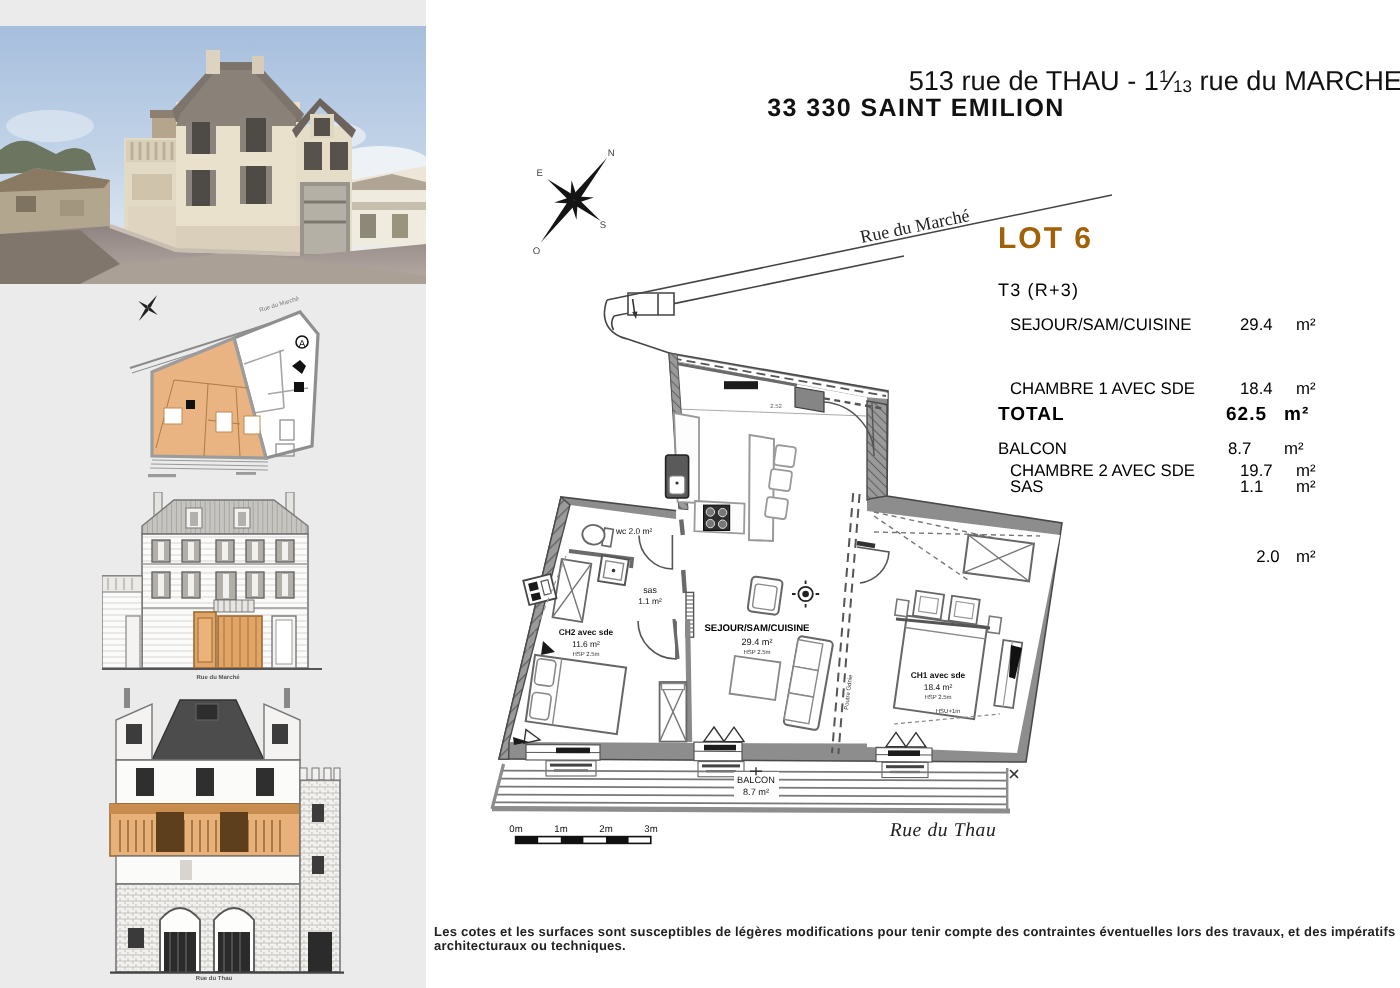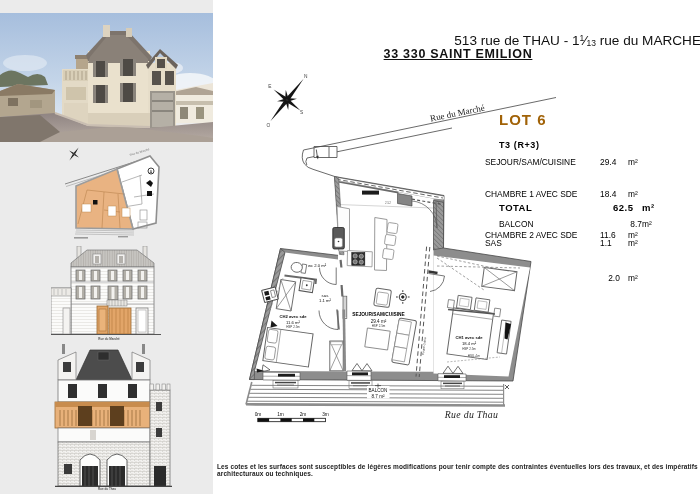--- a/index.html
+++ b/index.html
@@ -339,37 +339,37 @@
   <rect x="106" y="84" width="6" height="9" fill="#3c3c3c"></rect>
   <rect x="104" y="122" width="12" height="20" fill="#2b2b2b"></rect>
 
   <line x1="5" y1="142.3" x2="122" y2="142.3" stroke="#444" stroke-width="1.2"></line>
 
   <text x="57" y="146" font-size="3" fill="#555" text-anchor="middle" font-weight="bold">Rue du Thau</text>
 </svg>
 
 <div class="abs" style="left:215px;top:33px;width:486px;text-align:right;font-size:13.6px;color:#111;white-space:nowrap;">513 rue de THAU - 1<span style="font-size:8.5px;vertical-align:4px;">1</span>⁄<span style="font-size:8.5px;vertical-align:-1px;">13</span> rue du MARCHE</div>
 
-<div class="abs" style="left:215px;top:46.5px;width:486px;text-align:center;font-size:12.5px;font-weight:bold;color:#111;letter-spacing:0.7px;text-decoration:underline;">33 330 SAINT EMILION</div>
+<div class="abs" style="left:215px;top:46.5px;width:486px;text-align:center;font-size:12.5px;font-weight:bold;color:#111;letter-spacing:0.7px;">33 330 SAINT EMILION</div>
 
 <div class="abs" style="left:499px;top:111px;font-size:15px;font-weight:bold;letter-spacing:1px;color:#a16207;">LOT 6</div>
 
-<div class="abs" style="left:499px;top:140px;font-size:9px;font-weight:bold;letter-spacing:0.6px;color:#000;">T3 (R+3)</div>
-
-<div class="abs" style="left:485px;top:157.6px;font-size:8.4px;color:#000;line-height:8.25px;white-space:nowrap;">
+<div class="abs" style="left:499px;top:140px;font-size:9px;font-weight:normal;letter-spacing:0.6px;color:#000;">T3 (R+3)</div>
+
+<div class="abs" style="left:505px;top:157.6px;font-size:8.4px;color:#000;line-height:8.25px;white-space:nowrap;">
   <div><span style="display:inline-block;width:115px;">SEJOUR/SAM/CUISINE</span><span style="display:inline-block;width:28px;">29.4</span><span>m²</span></div>
   <div><span style="display:inline-block;width:115px;">CHAMBRE 1 AVEC SDE</span><span style="display:inline-block;width:28px;margin-top:24px;">18.4</span><span>m²</span></div>
-  <div><span style="display:inline-block;width:115px;margin-top:33px;">CHAMBRE 2 AVEC SDE</span><span style="display:inline-block;width:28px;">11.6</span><span>m²</span></div>
+  <div><span style="display:inline-block;width:115px;margin-top:33px;">CHAMBRE 2 AVEC SDE</span><span style="display:inline-block;width:28px;">19.7</span><span>m²</span></div>
   <div><span style="display:inline-block;width:115px;">SAS</span><span style="display:inline-block;width:28px;">1.1</span><span>m²</span></div>
   <div><span style="display:inline-block;width:115px;margin-top:26px;">WC</span><span style="display:inline-block;width:28px;text-align:center;">2.0</span><span>m²</span></div>
 </div>
 
 <div class="abs" style="left:499px;top:202px;font-size:9.5px;font-weight:bold;letter-spacing:0.5px;color:#000;"><span style="display:inline-block;width:114px;">TOTAL</span><span style="display:inline-block;width:29px;">62.5</span><span>m²</span></div>
 
-<div class="abs" style="left:499px;top:219px;font-size:8.4px;color:#000;"><span style="display:inline-block;width:115px;">BALCON</span><span style="display:inline-block;width:28px;text-align:right;">8.7</span><span>m²</span></div>
+<div class="abs" style="left:499px;top:219px;font-size:8.4px;color:#000;"><span style="display:inline-block;width:115px;">BALCON</span><span style="display:inline-block;width:28px;">8.7</span><span>m²</span></div>
 
 <div class="abs" style="left:217px;top:463px;width:484px;font-size:6.5px;font-weight:bold;color:#222;line-height:7.4px;letter-spacing:0.12px;">Les cotes et les surfaces sont susceptibles de légères modifications pour tenir compte des contraintes éventuelles lors des travaux, et des impératifs architecturaux ou techniques.</div>
 
 <svg class="abs" style="left:0;top:0;" width="700" height="494" viewBox="0 0 700 494" xmlns="http://www.w3.org/2000/svg">
 <defs>
   <pattern id="hatch" width="4" height="4" patternUnits="userSpaceOnUse" patternTransform="rotate(45)">
     <rect width="4" height="4" fill="#9a9a9a"></rect>
     <line x1="0" y1="0" x2="0" y2="4" stroke="#5c5c5c" stroke-width="1.2"></line>
   </pattern>
   <pattern id="hatch2" width="3.2" height="3.2" patternUnits="userSpaceOnUse" patternTransform="rotate(-45)">

